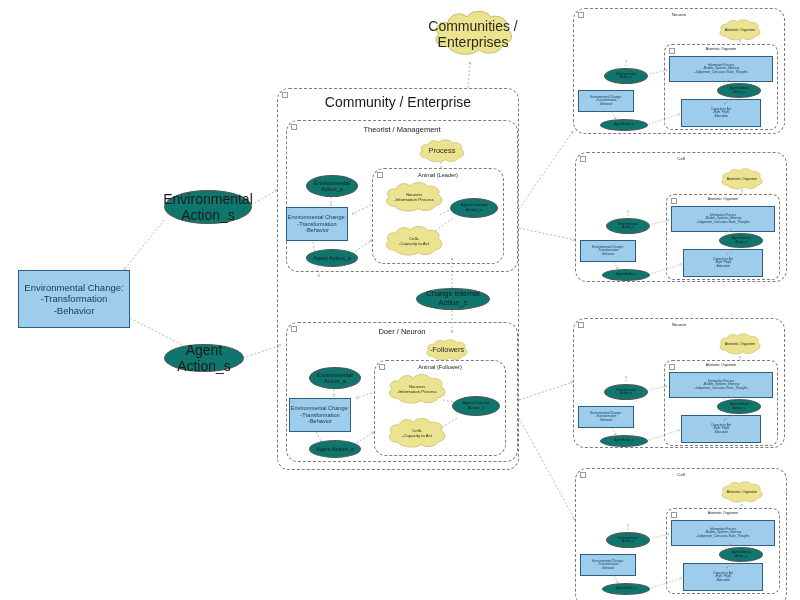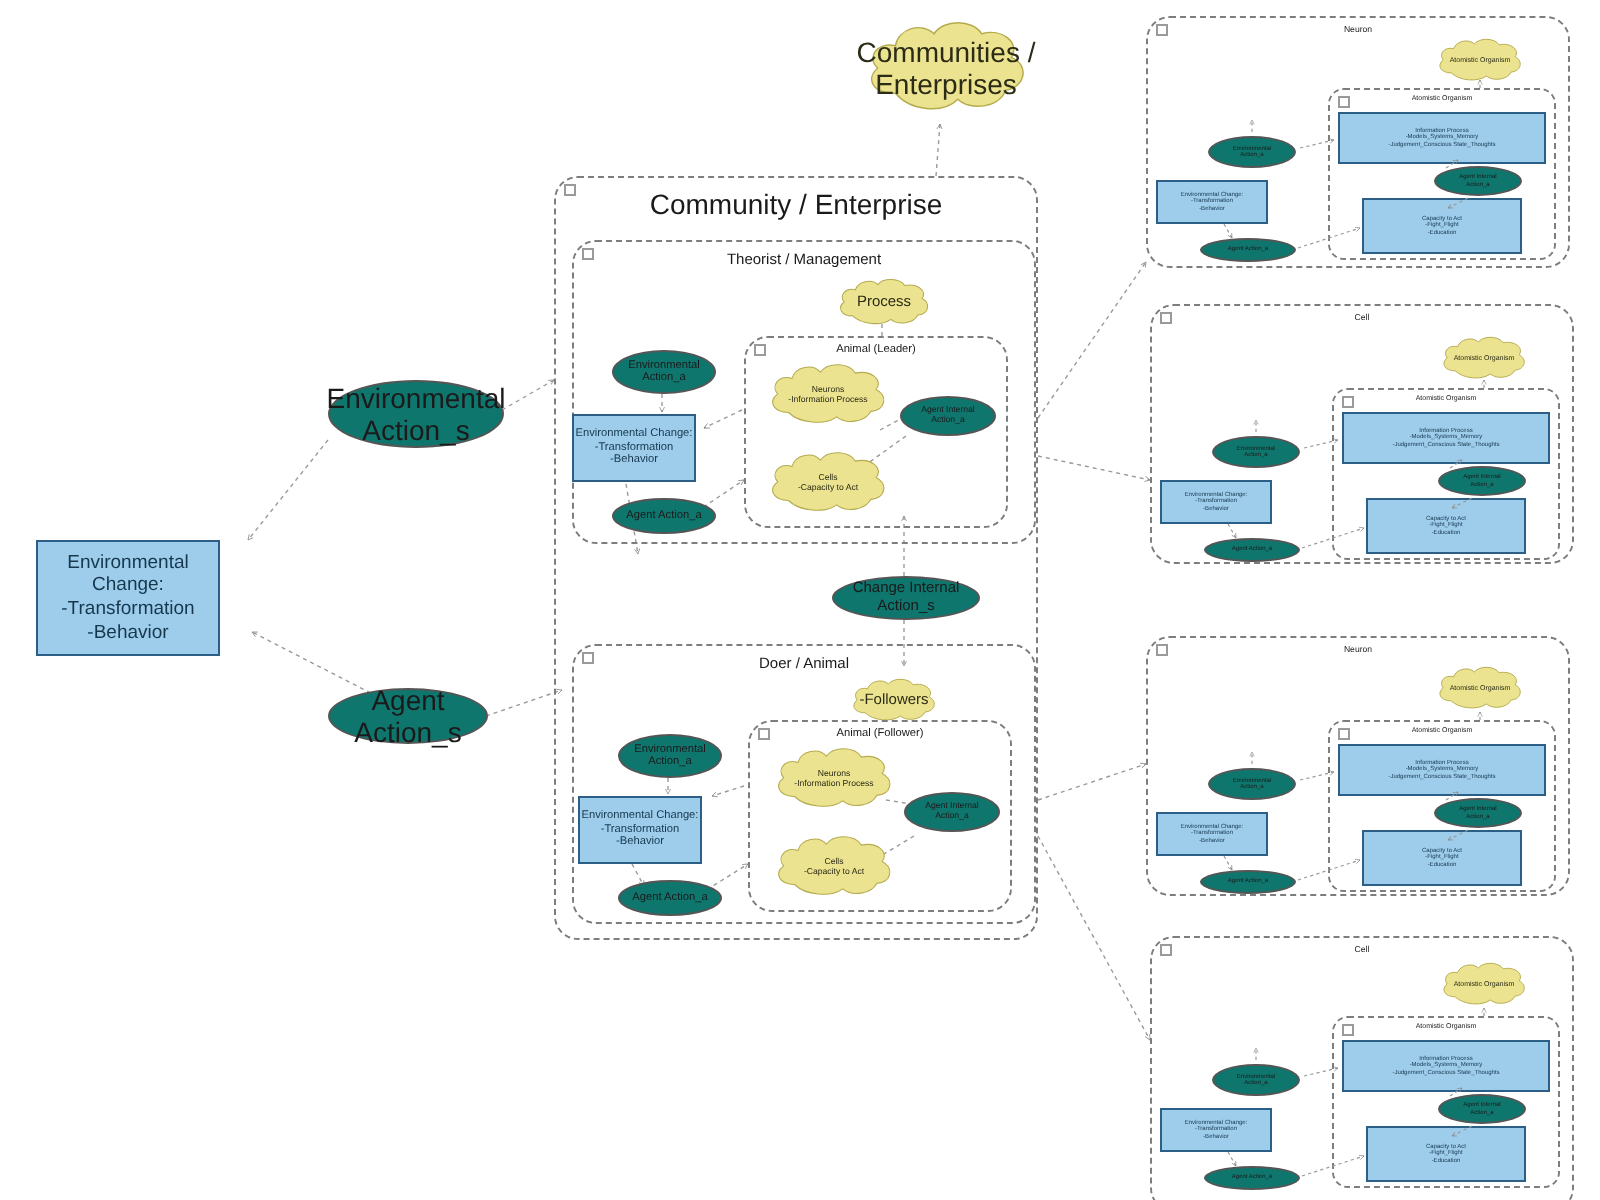--- a/index.html
+++ b/index.html
@@ -98,21 +98,21 @@
       <path d="M519,209 L573,131"></path>
 
       <path d="M519,228 L575,240"></path>
 
       <path d="M519,400 L573,382"></path>
 
       <path d="M519,418 L575,520"></path>
     </g>
   </svg>
 
-  <div class="box bluebox t-root" style="left:18px;top:270px;width:92px;height:58px;">Environmental Change:
+  <div class="box bluebox t-root" style="left:18px;top:270px;width:112px;height:58px;">Environmental Change:
 -Transformation
 -Behavior</div>
 
   <div class="ellipse t-grouptop" style="left:164px;top:190px;width:88px;height:34px;">Environmental
 Action_s</div>
 
   <div class="ellipse t-grouptop" style="left:164px;top:344px;width:80px;height:28px;">Agent Action_s</div>
 
   <div class="cloud" style="left:428px;top:8px;width:90px;height:52px;">
     <svg viewBox="0 0 120 70" width="90" height="52" aria-hidden="true">
@@ -178,21 +178,21 @@
     </svg>
     <div class="cl-label t-tiny">Cells
 -Capacity to Act</div>
   </div>
 
   <div class="ellipse t-tiny" style="left:450px;top:198px;width:48px;height:20px;">Agent Internal
 Action_a</div>
 
   <div class="dashbox" style="left:286px;top:322px;width:232px;height:140px;">
     <span class="anchor"></span>
-    <div class="title t-group2" style="top:4px;">Doer / Animal</div>
+    <div class="title t-group2" style="top:4px;">Doer / Neuron</div>
   </div>
 
   <div class="cloud" style="left:418px;top:338px;width:58px;height:24px;">
     <svg viewBox="0 0 120 60" width="58" height="24" aria-hidden="true">
       <path d="M24,46 C10,46 6,36 14,30 C8,22 16,13 27,16 C30,6 46,3 53,10
                C59,2 78,2 84,11 C98,8 110,17 104,26 C114,31 112,44 99,45
                C94,55 76,57 68,50 C57,58 34,56 24,46 Z" fill="#ebe38f" stroke="#b5ab4e" stroke-width="1.2"></path>
     </svg>
     <div class="cl-label t-group2">-Followers</div>
   </div>

